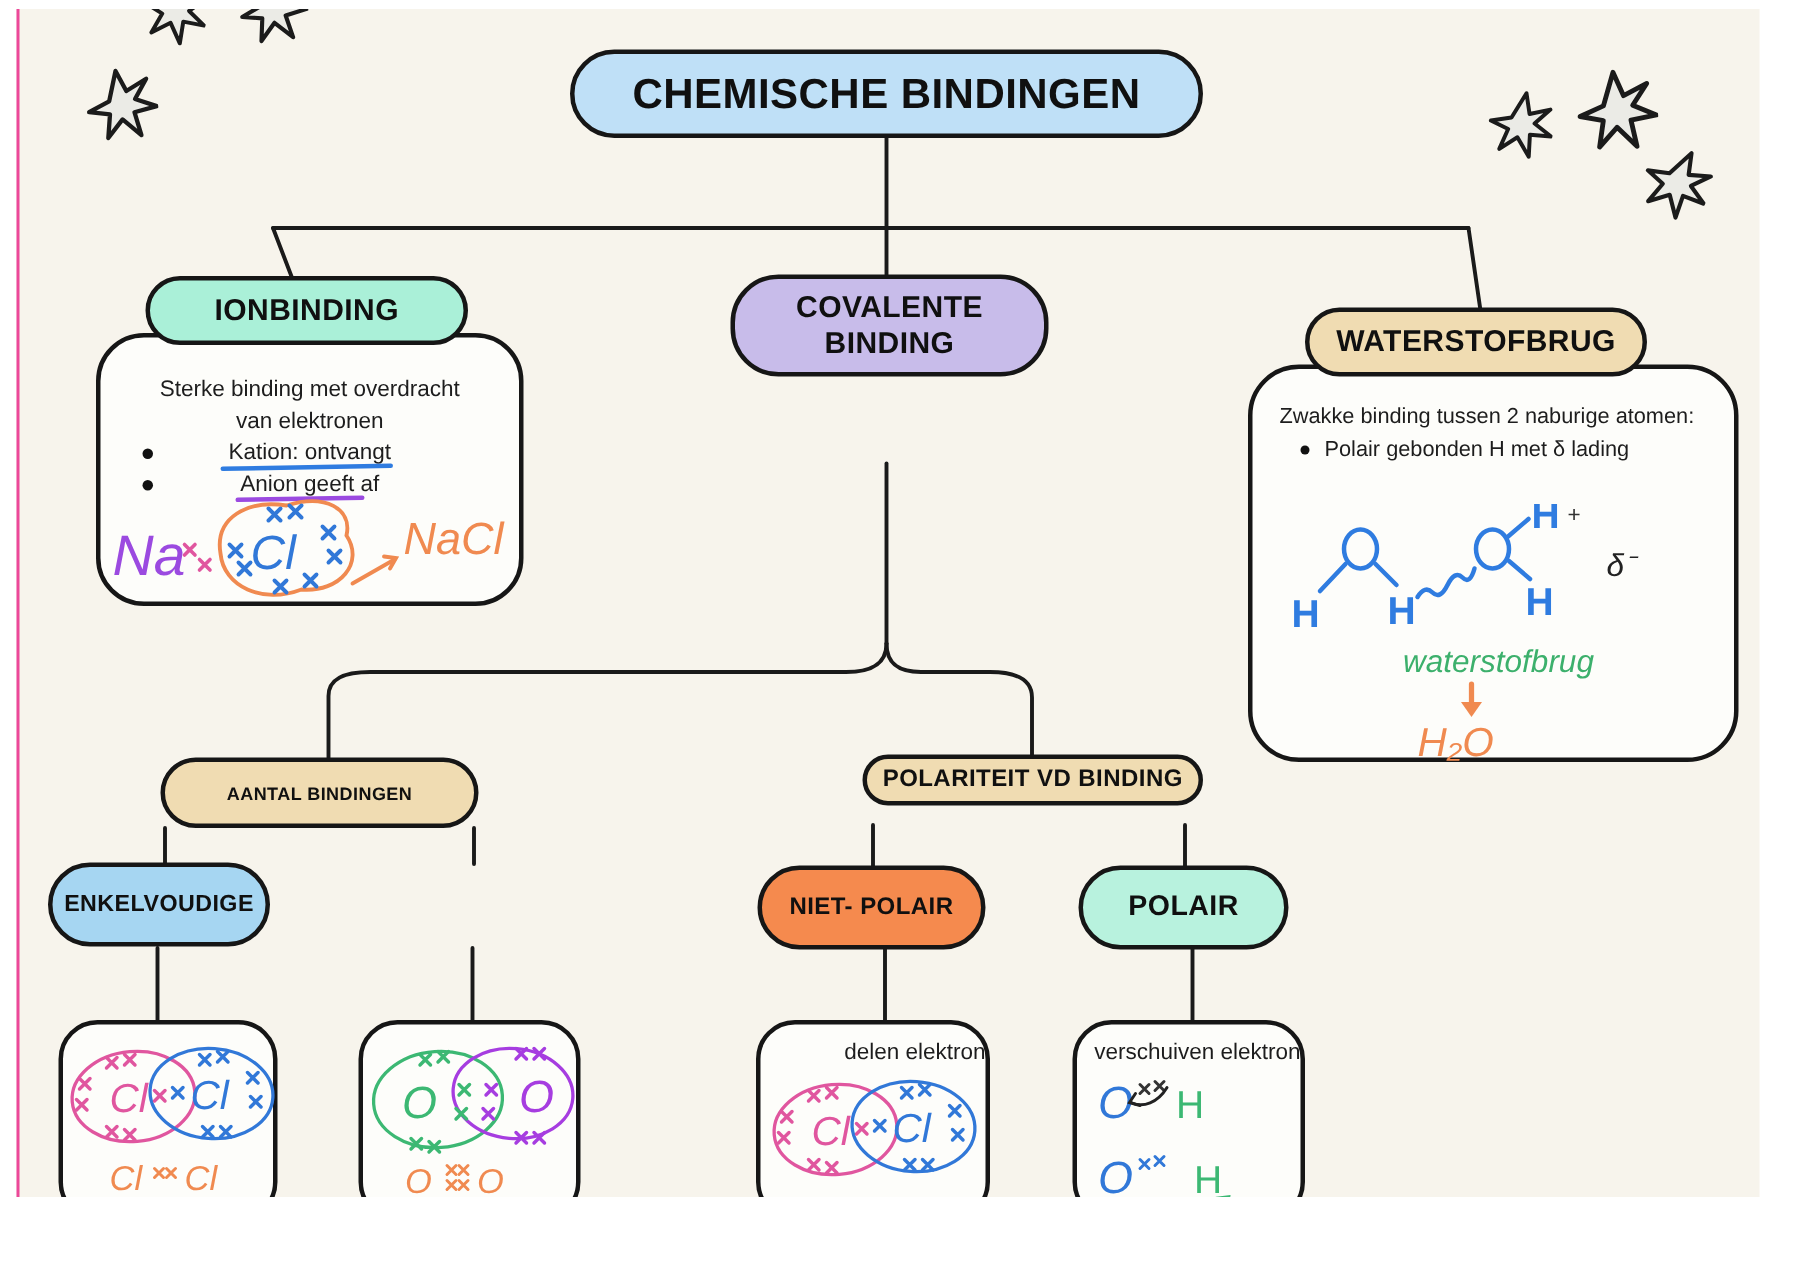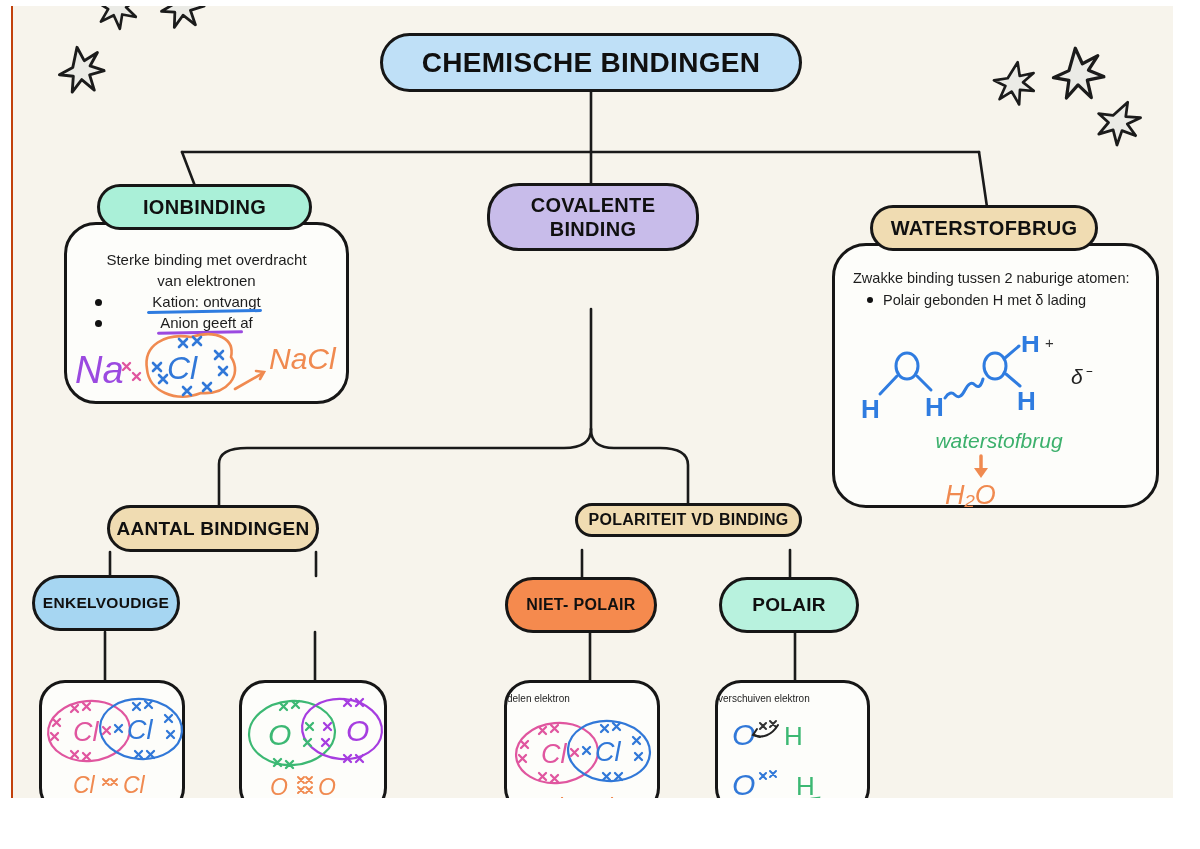--- a/index.html
+++ b/index.html
@@ -1,20 +1,20 @@
 <!DOCTYPE html>
 <html><head>
 <meta charset="utf-8">
 <style>
   * { margin:0; padding:0; box-sizing:border-box; }
   html,body { background:#ffffff; }
   body { font-family:"Liberation Sans", sans-serif; }
   #page { position:relative; width:1200px; height:849px; background:#ffffff; overflow:hidden; }
   #canvas { position:absolute; left:11px; top:6px; width:1162px; height:792px;
-            background:#f7f4ec; border-left:2px solid #c2410c; overflow:hidden; }
+            background:#f7f4ec; border-left:2px solid #ec4899; overflow:hidden; }
   .abs { position:absolute; }
   svg { display:block; }
   svg text { font-family:"Liberation Sans", sans-serif; }
   .hw { font-style:italic; }
 
   .pill { position:absolute; border:3px solid #161616; display:flex; flex-direction:column;
           align-items:center; justify-content:center; font-weight:bold; color:#101010;
           text-align:center; letter-spacing:.3px; z-index:3; }
   .descbox { position:absolute; border:3px solid #161616; background:#fdfdfa; z-index:2;
              color:#1d1d1d; }
@@ -32,21 +32,21 @@
   .desc-text { font-size:15px; line-height:21px; text-align:center; }
   .bullet-row { position:relative; }
   .dot { position:absolute; width:7px; height:7px; background:#111; border-radius:50%; }
   .uline { position:absolute; height:3px; border-radius:2px; }
 
   .wsb-line { font-size:14.5px; line-height:21px; }
   .wsb-bullet { position:relative; padding-left:30px; font-size:14.5px; line-height:22px; }
   .wsb-bullet .dot { left:14px; top:8px; width:6px; height:6px; }
   .gap14 { display:inline-block; width:16px; }
 
-  .caption { font-size:10px; color:#1d1d1d; text-align:left; margin-top:10px; }
+  .caption { font-size:15px; color:#1d1d1d; text-align:right; margin-top:10px; }
   .star { position:absolute; z-index:1; }
 </style>
 </head>
 <body>
 
 <div id="page">
   <div id="canvas">
 
     <svg class="abs" style="left:0;top:0;" width="1162" height="792" viewBox="0 0 1162 792">
       <g stroke="#1a1a1a" stroke-width="2.6" fill="none" stroke-linecap="round">
@@ -168,21 +168,21 @@
         <text class="hw" x="222" y="48" font-size="21" fill="#222" font-family="DejaVu Serif, serif">δ⁻</text>
         <text class="hw" x="150" y="112" font-size="21" fill="#3cb06c" text-anchor="middle">waterstofbrug</text>
         <g>
           <path d="M132,120 L132,136" stroke="#f08a50" stroke-width="3.5" stroke-linecap="round" fill="none"></path>
           <path d="M125,132 L139,132 L132,142 Z" fill="#f08a50"></path>
         </g>
         <text class="hw" x="96" y="168" font-size="27" fill="#f08a50">H₂O</text>
       </svg>
     </div>
 
-    <div class="pill c-tan" style="left:94px;top:499px;width:212px;height:47px;border-radius:24px;font-size:19px;">
+    <div class="pill c-tan" style="left:94px;top:499px;width:212px;height:47px;border-radius:24px;font-size:12px;">
       <span>AANTAL BINDINGEN</span>
     </div>
     <div class="pill c-tan" style="left:562px;top:497px;width:227px;height:34px;border-radius:24px;font-size:16px;justify-content:center;">
       <span>POLARITEIT VD BINDING</span>
     </div>
 
     <div class="pill c-blue" style="left:19px;top:569px;width:148px;height:56px;border-radius:28px;font-size:15.5px;">
       <span>ENKELVOUDIGE</span>
     </div>
     <div class="pill c-orange" style="left:492px;top:571px;width:152px;height:56px;border-radius:28px;font-size:16px;">

